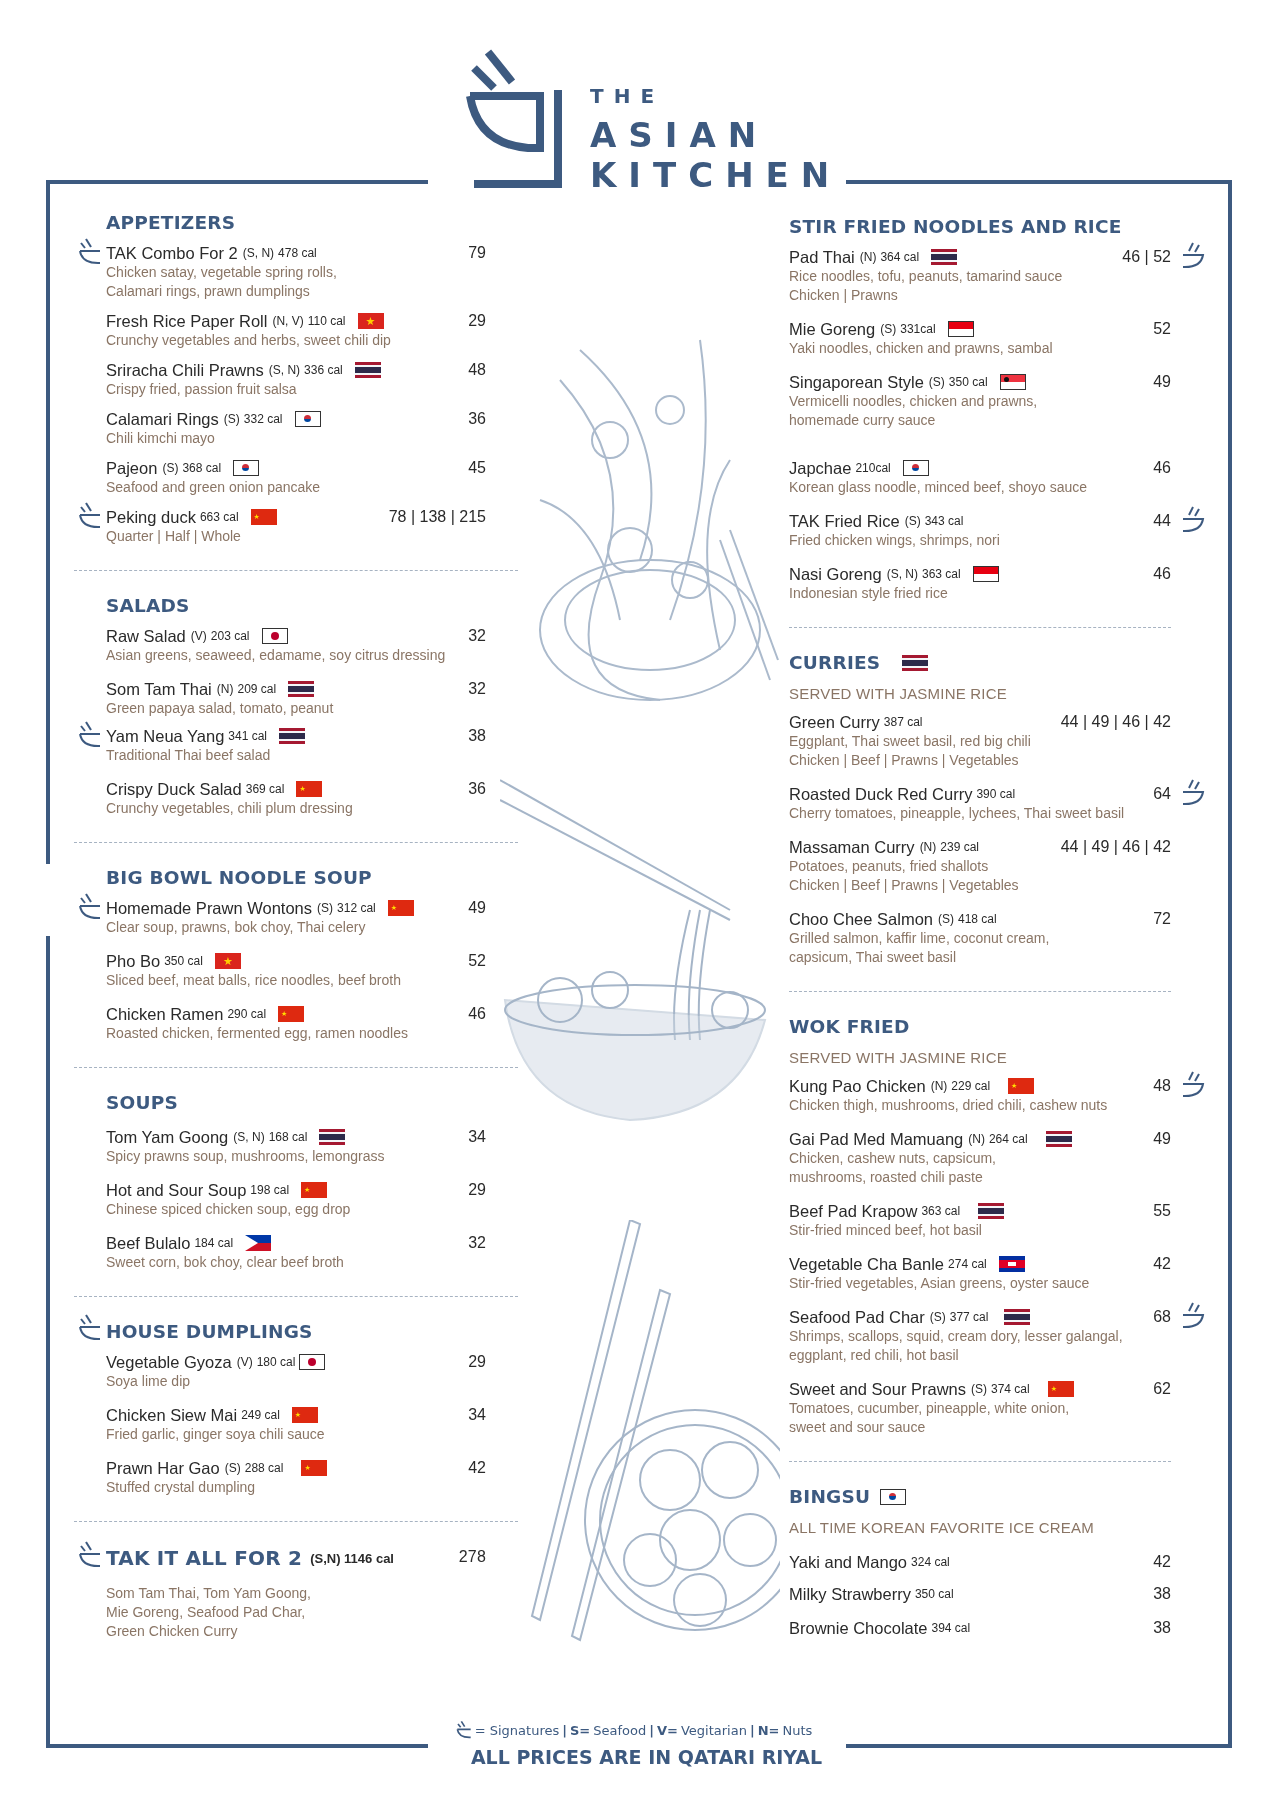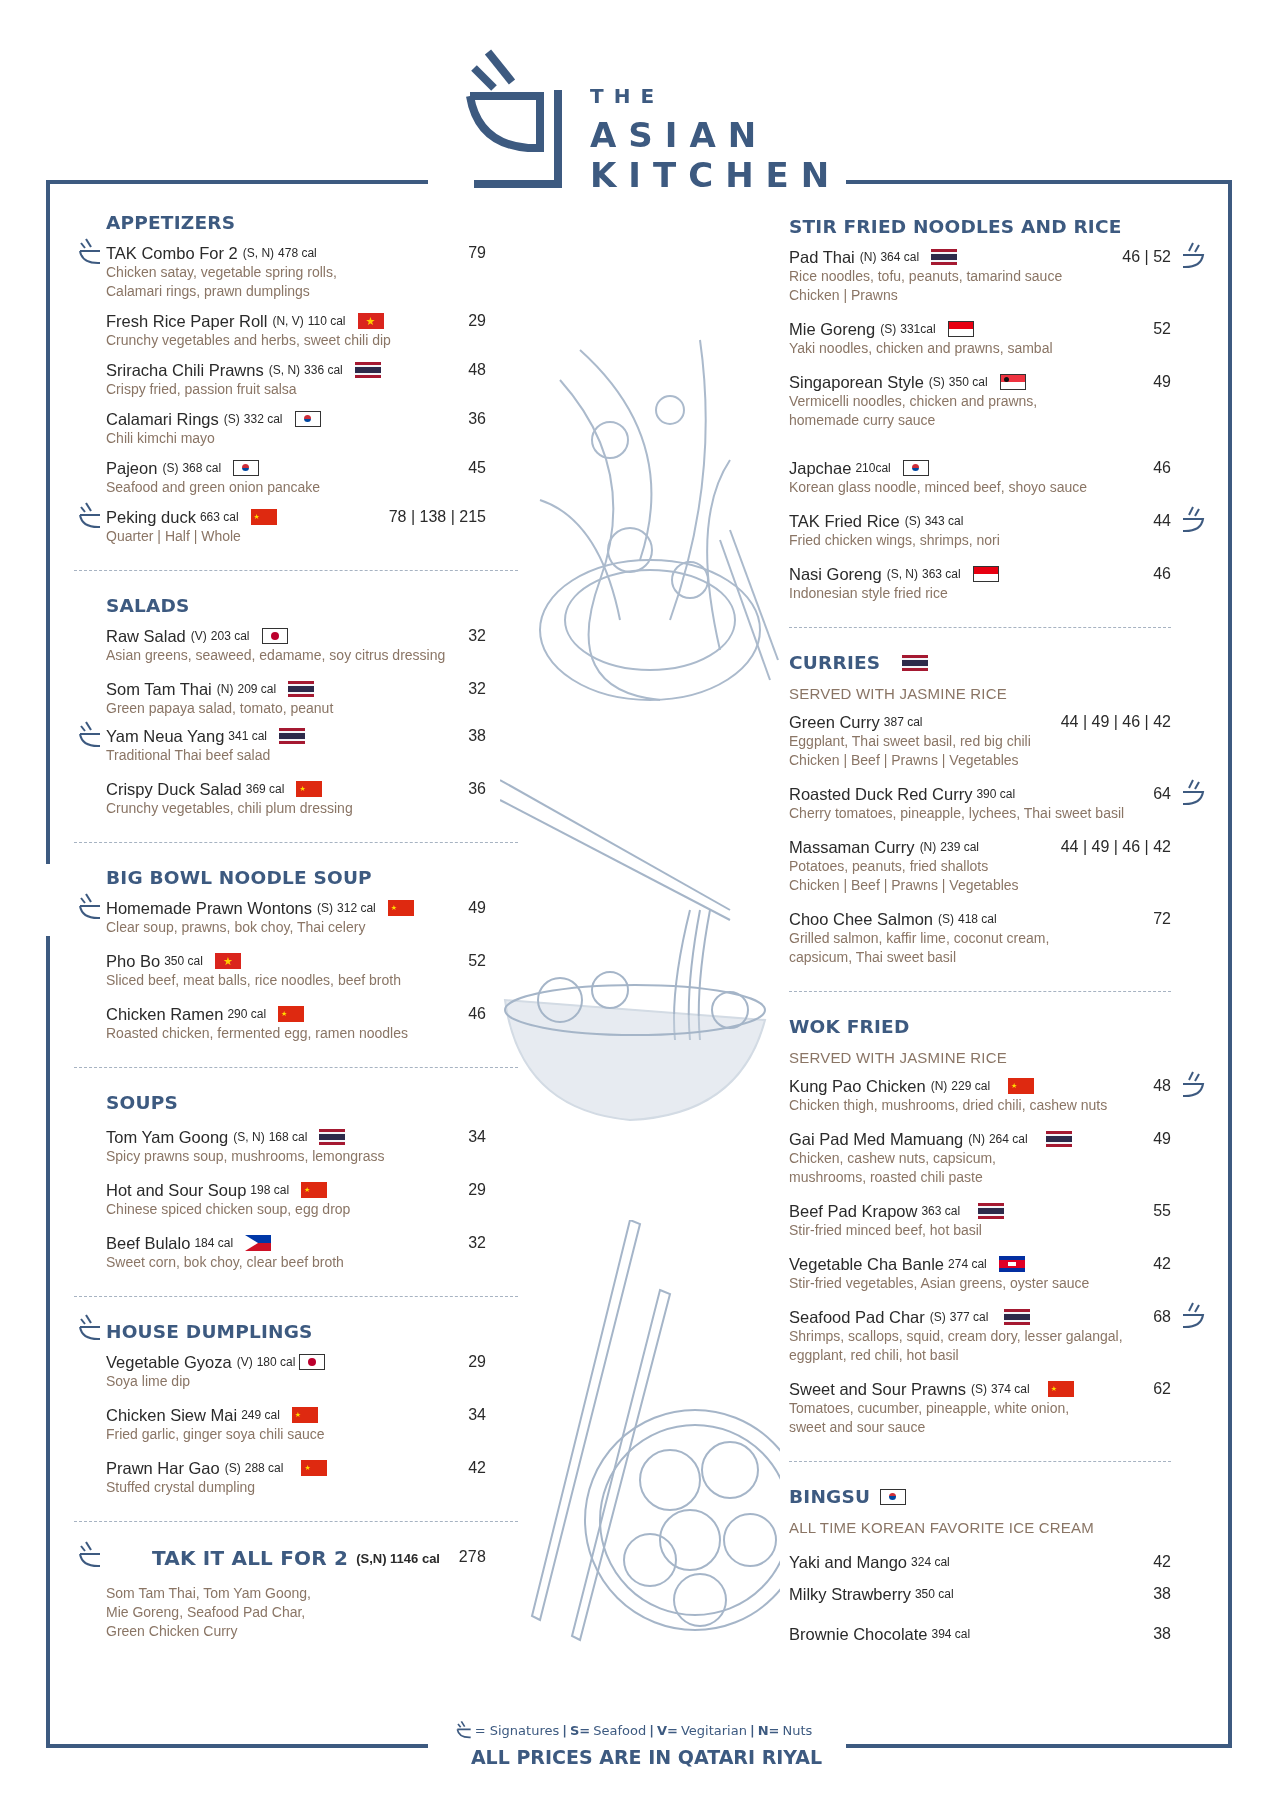--- a/index.html
+++ b/index.html
@@ -64,21 +64,21 @@
   .flag-ph::after { content: ""; position: absolute; left: 0; top: 0; border-left: 13px solid #fff; border-top: 8px solid transparent; border-bottom: 8px solid transparent; }
   .flag-kh { background: linear-gradient(#032ea1 0 25%, #e00025 25% 75%, #032ea1 75%); }
   .flag-kh::after { content: ""; position: absolute; left: 9px; top: 6px; width: 8px; height: 4px; background: #fff; }
 
   
   .footer { position: absolute; left: 0; width: 1268px; top: 1720px; text-align: center; color: #3d5a80; font-family: "DejaVu Sans", sans-serif; }
   .footer-legend { font-size: 13px; display: flex; justify-content: center; align-items: center; gap: 3px; }
   .footer-legend b { font-weight: bold; }
   .footer-note { font-size: 19px; font-weight: bold; margin-top: 6px; padding-left: 25px; }
 
-  .tak-title { font-size: 20px; justify-content: center; }
+  .tak-title { font-size: 20px; }
   .tak-tags { font-family: "Liberation Sans", sans-serif; font-weight: bold; font-size: 13px; color: #2a2a2a; letter-spacing: 0; margin-left: -6px; }
   .tak-price { position: absolute; right: 0; top: 2px; font-size: 16px; color: #2a2a2a; font-weight: normal; font-family: "Liberation Sans", sans-serif; }
 </style>
 </head>
 <body>
 
 <div class="frame-line frame-top-left"></div>
 <div class="frame-line frame-top-right"></div>
 <div class="frame-line frame-left-upper"></div>
 <div class="frame-line frame-left-lower"></div>
@@ -686,21 +686,21 @@
         </div>
       <div class="item-price">42</div>
     </div>
     <div class="item" style="margin-top:12px">
       <div class="item-head">
           <span class="item-name">Milky Strawberry</span>
           <span class="item-cal">350 cal</span>
         </div>
       <div class="item-price">38</div>
     </div>
-    <div class="item" style="margin-top:20px">
+    <div class="item" style="margin-top:14px">
       <div class="item-head">
           <span class="item-name">Brownie Chocolate</span>
           <span class="item-cal">394 cal</span>
         </div>
       <div class="item-price">38</div>
     </div>
   </div>
 </div>
 
 <div class="footer">

